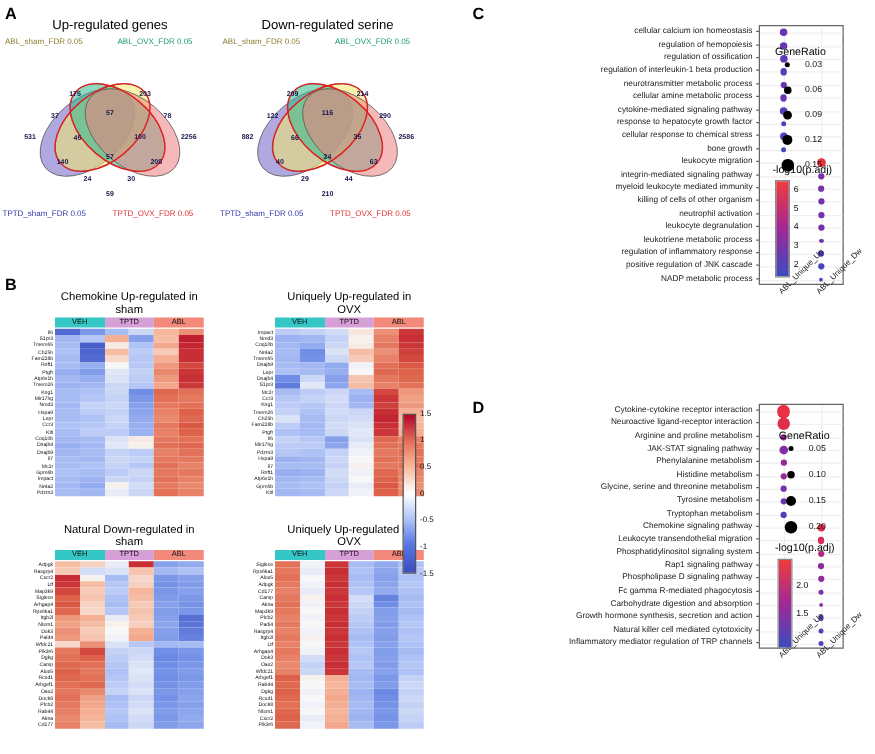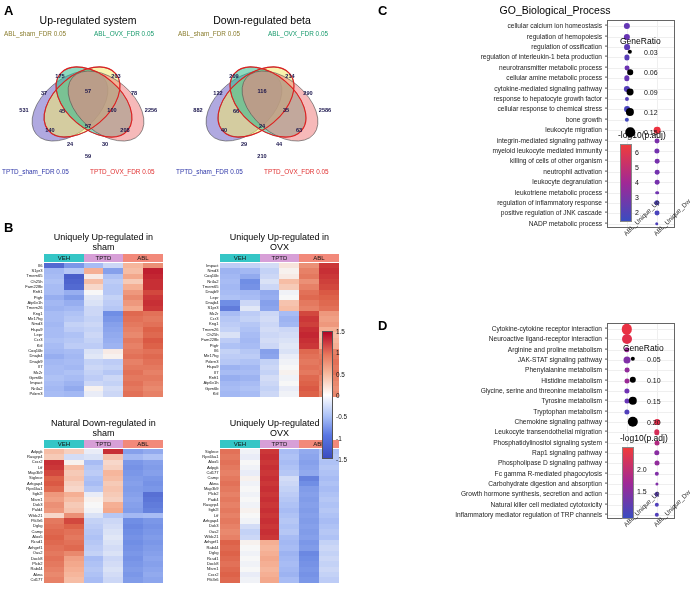--- a/index.html
+++ b/index.html
@@ -44,22 +44,22 @@
   .lg-title{position:absolute;font-size:8.5px;color:#000;white-space:nowrap;}
   .lg-dot{position:absolute;border-radius:50%;background:#000;transform:translate(-50%,-50%);}
   .lg-txt{position:absolute;font-size:7px;color:#111;transform:translateY(-50%);white-space:nowrap;}
   .lg-ramp{position:absolute;width:12px;border:0.5px solid #888;box-sizing:border-box;}
 </style>
 </head>
 <body>
 
 <div class="panel-letter" style="left:4px;top:3px;">A</div>
 <div id="panelA">
-  <div class="venn-title" style="left:8px;top:14px;">Up-regulated system</div>
-  <div class="venn-title" style="left:182px;top:14px;">Down-regulated beta</div>
+  <div class="venn-title" style="left:8px;top:14px;">Up-regulated genes</div>
+  <div class="venn-title" style="left:182px;top:14px;">Down-regulated serine</div>
   <div class="venn-wrap" id="vennLeft" style="left:8px;top:48px;">
       <svg class="vsvg" width="160" height="118" viewBox="0 0 160 118">
         <g>
           <ellipse cx="62" cy="58" rx="44" ry="27" transform="rotate(-40 62 58)" fill="#6f63c6" fill-opacity="0.55" stroke="#555" stroke-width="0.6"></ellipse>
           <ellipse cx="74" cy="54" rx="44" ry="27" transform="rotate(-40 74 54)" fill="#f2e96b" fill-opacity="0.55" stroke="#555" stroke-width="0.6"></ellipse>
           <ellipse cx="86" cy="54" rx="44" ry="27" transform="rotate(40 86 54)" fill="#2fb98a" fill-opacity="0.55" stroke="#555" stroke-width="0.6"></ellipse>
           <ellipse cx="98" cy="58" rx="44" ry="27" transform="rotate(40 98 58)" fill="#ef8080" fill-opacity="0.55" stroke="#555" stroke-width="0.6"></ellipse>
           <ellipse cx="74" cy="54" rx="44" ry="27" transform="rotate(-40 74 54)" fill="none" stroke="#e02020" stroke-width="1.1"></ellipse>
           <ellipse cx="86" cy="54" rx="44" ry="27" transform="rotate(40 86 54)" fill="none" stroke="#e02020" stroke-width="1.1"></ellipse>
         </g>
@@ -113,21 +113,21 @@
       <div class="venn-lab" style="left: -4px; top: -18px; color: rgb(138, 125, 46);">ABL_sham_FDR 0.05</div>
       <div class="venn-lab" style="left: 86px; top: -18px; color: rgb(26, 155, 110);">ABL_OVX_FDR 0.05</div>
       <div class="venn-lab" style="left: -6px; top: 120px; color: rgb(47, 55, 168);">TPTD_sham_FDR 0.05</div>
       <div class="venn-lab" style="left: 82px; top: 120px; color: rgb(224, 48, 48);">TPTD_OVX_FDR 0.05</div>
     </div>
 </div>
 
 <div class="panel-letter" style="left:4px;top:220px;">B</div>
 <div id="panelB">
   <div class="hm-block" id="hmUpSham" style="left:44px;top:14px;">
-      <div class="hm-title" style="width: 118.8px;">Uniquely Up-regulated in sham</div>
+      <div class="hm-title" style="width: 118.8px;">Chemokine Up-regulated in sham</div>
       <div class="hm-colhdr" style="width: 118.8px;">
         <div style="background: rgb(53, 198, 198);">VEH</div>
         <div style="background: rgb(215, 159, 215);">TPTD</div>
         <div style="background: rgb(242, 137, 122);">ABL</div>
       </div>
       <div class="hm-grid" style="width: 118.8px;">
         <div class="hm-rowlabels">
           <div>Il6</div>
           <div>S1pr3</div>
           <div>Tmem65</div>
@@ -882,21 +882,20 @@
     <div class="cbar-tick" style="top: 21.3333px;">1</div>
     <div class="cbar-tick" style="top: 42.6667px;">0.5</div>
     <div class="cbar-tick" style="top: 64px;">0</div>
     <div class="cbar-tick" style="top: 85.3333px;">-0.5</div>
     <div class="cbar-tick" style="top: 106.667px;">-1</div>
     <div class="cbar-tick" style="top: 128px;">-1.5</div>
   </div>
 
 <div class="panel-letter" style="left:378px;top:3px;">C</div>
 <div class="dp" id="goPanel" style="left:355px;top:0;width:345px;height:300px;">
-  <div class="dp-title" style="left:60px;top:4px;width:280px;">GO_Biological_Process</div>
 <div class="dp-plot" style="left: 252px; top: 20px; width: 68px; height: 208px;">
       <div class="dp-grid-v" style="left: 19.04px;"></div>
       <div class="dp-grid-v" style="left: 48.96px;"></div>
       <div class="dp-grid-h" style="top: 5.2px;"></div>
       <div class="dp-grid-h" style="top: 15.6px;"></div>
       <div class="dp-grid-h" style="top: 26px;"></div>
       <div class="dp-grid-h" style="top: 36.4px;"></div>
       <div class="dp-grid-h" style="top: 46.8px;"></div>
       <div class="dp-grid-h" style="top: 57.2px;"></div>
       <div class="dp-grid-h" style="top: 67.6px;"></div>

